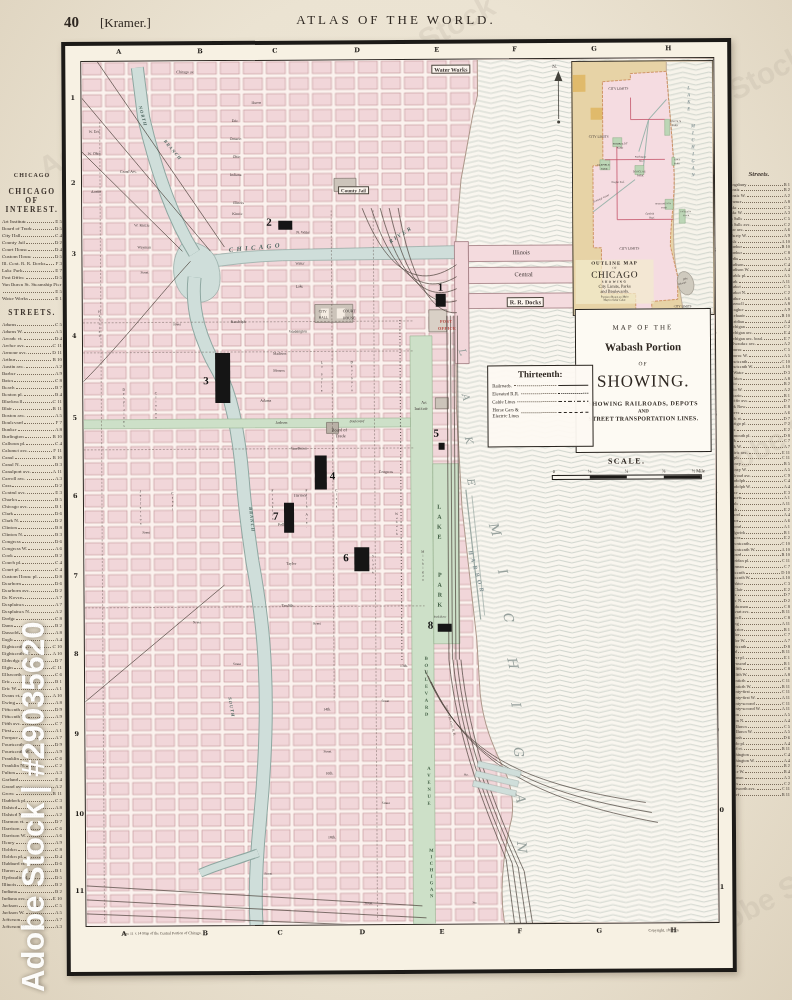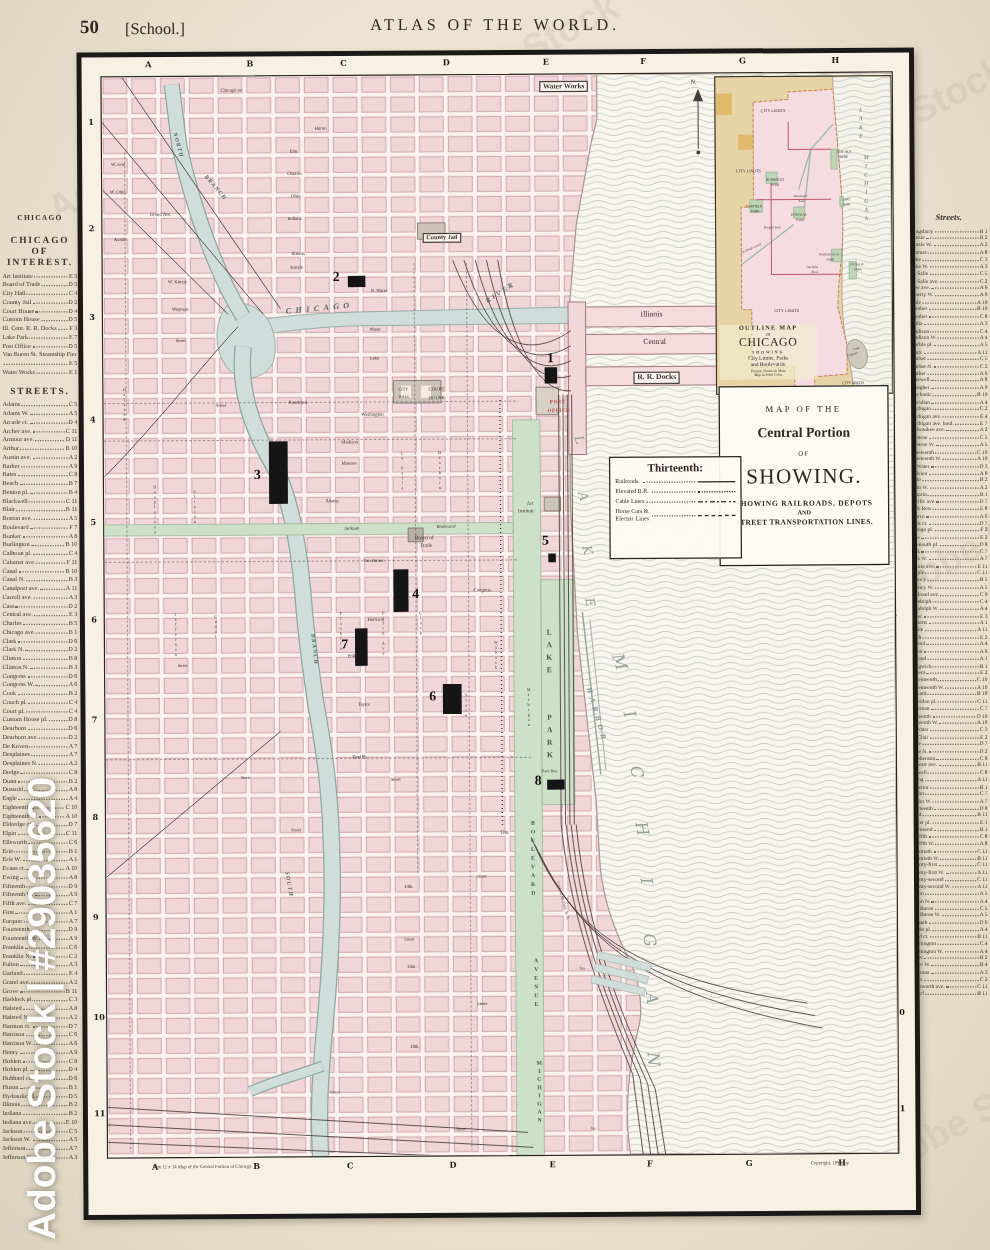--- a/index.html
+++ b/index.html
@@ -98,22 +98,22 @@
       <div class="wm-tile" style="left: 70px; top: 420px;">Adobe Stock</div>
       <div class="wm-tile" style="left: 420px; top: 380px;">Adobe Stock</div>
       <div class="wm-tile" style="left: 690px; top: 420px;">Adobe Stock</div>
       <div class="wm-tile" style="left: 180px; top: 710px;">Adobe Stock</div>
       <div class="wm-tile" style="left: 500px; top: 750px;">Adobe Stock</div>
       <div class="wm-tile" style="left: 60px; top: 900px;">Adobe Stock</div>
       <div class="wm-tile" style="left: 680px; top: 880px;">Adobe Stock</div>
     </div>
 
   <div class="hdr">
-    <span class="pgnum">50</span>
-    <span class="edition">[School.]</span>
+    <span class="pgnum">40</span>
+    <span class="edition">[Kramer.]</span>
     <span class="atlas-title">ATLAS OF THE WORLD.</span>
   </div>
 
   <aside class="col-left">
     <div class="lc-city">CHICAGO</div>
     <div class="lc-poih">CHICAGO OF
 INTEREST.</div>
     <div id="poi-list">
         <div class="entry">
           <span class="en">Art Institute</span>
@@ -1482,21 +1482,21 @@
           <div class="it4">SHOWING</div>
           <div class="it5">City Limits, Parks</div>
           <div class="it5">and Boulevards.</div>
           <div class="itn" style="margin-top:2px">Portion Shown on Main</div>
           <div class="itn">Map in Solid Color.</div>
         </div>
       </div>
 
       <div class="titlebox">
         <div class="tb1">MAP OF THE</div>
-        <div class="tb2">Central Portion</div>
+        <div class="tb2">Wabash Portion</div>
         <div class="tb3">OF</div>
         <div class="tb4">SHOWING.</div>
         <div class="tb5">SHOWING RAILROADS, DEPOTS</div>
         <div class="tb6">AND</div>
         <div class="tb7">STREET TRANSPORTATION LINES.</div>
       </div>
 
       <div class="explanation">
         <div class="exh">Thirteenth:</div>
         <div id="legend-rows">
@@ -1517,20 +1517,36 @@
             </div>
             <div class="ex-row">
               <span class="exl">Horse Cars &amp;
 Electric Lines</span>
               <span class="exlead"></span>
               <span class="exs ls-dashed"></span>
             </div>
           </div>
       </div>
 
+      <div class="scalebox">
+        <div class="sch">SCALE.</div>
+        <div class="scbar">
+          <span class="seg"></span>
+          <span class="seg b"></span>
+          <span class="seg"></span>
+          <span class="seg b"></span>
+          <span id="scale-ticks">
+              <span class="sct" style="left: 0%;">0</span>
+              <span class="sct" style="left: 25%; transform: translateX(-50%);">⅛</span>
+              <span class="sct" style="left: 50%; transform: translateX(-50%);">¼</span>
+              <span class="sct" style="left: 75%; transform: translateX(-50%);">⅜</span>
+              <span class="sct" style="left: auto; right: -4px;">½ Mile</span>
+            </span>
+        </div>
+      </div>
     </div>
 
     <div class="footL">Size 11 x 14   Map of the Central Portion of Chicago.</div>
     <div class="footR">Copyright, 1895, by</div>
   </div>
 
   <div class="wm-main">Adobe Stock | #29035620</div>
 </div>
 
 </body></html>

